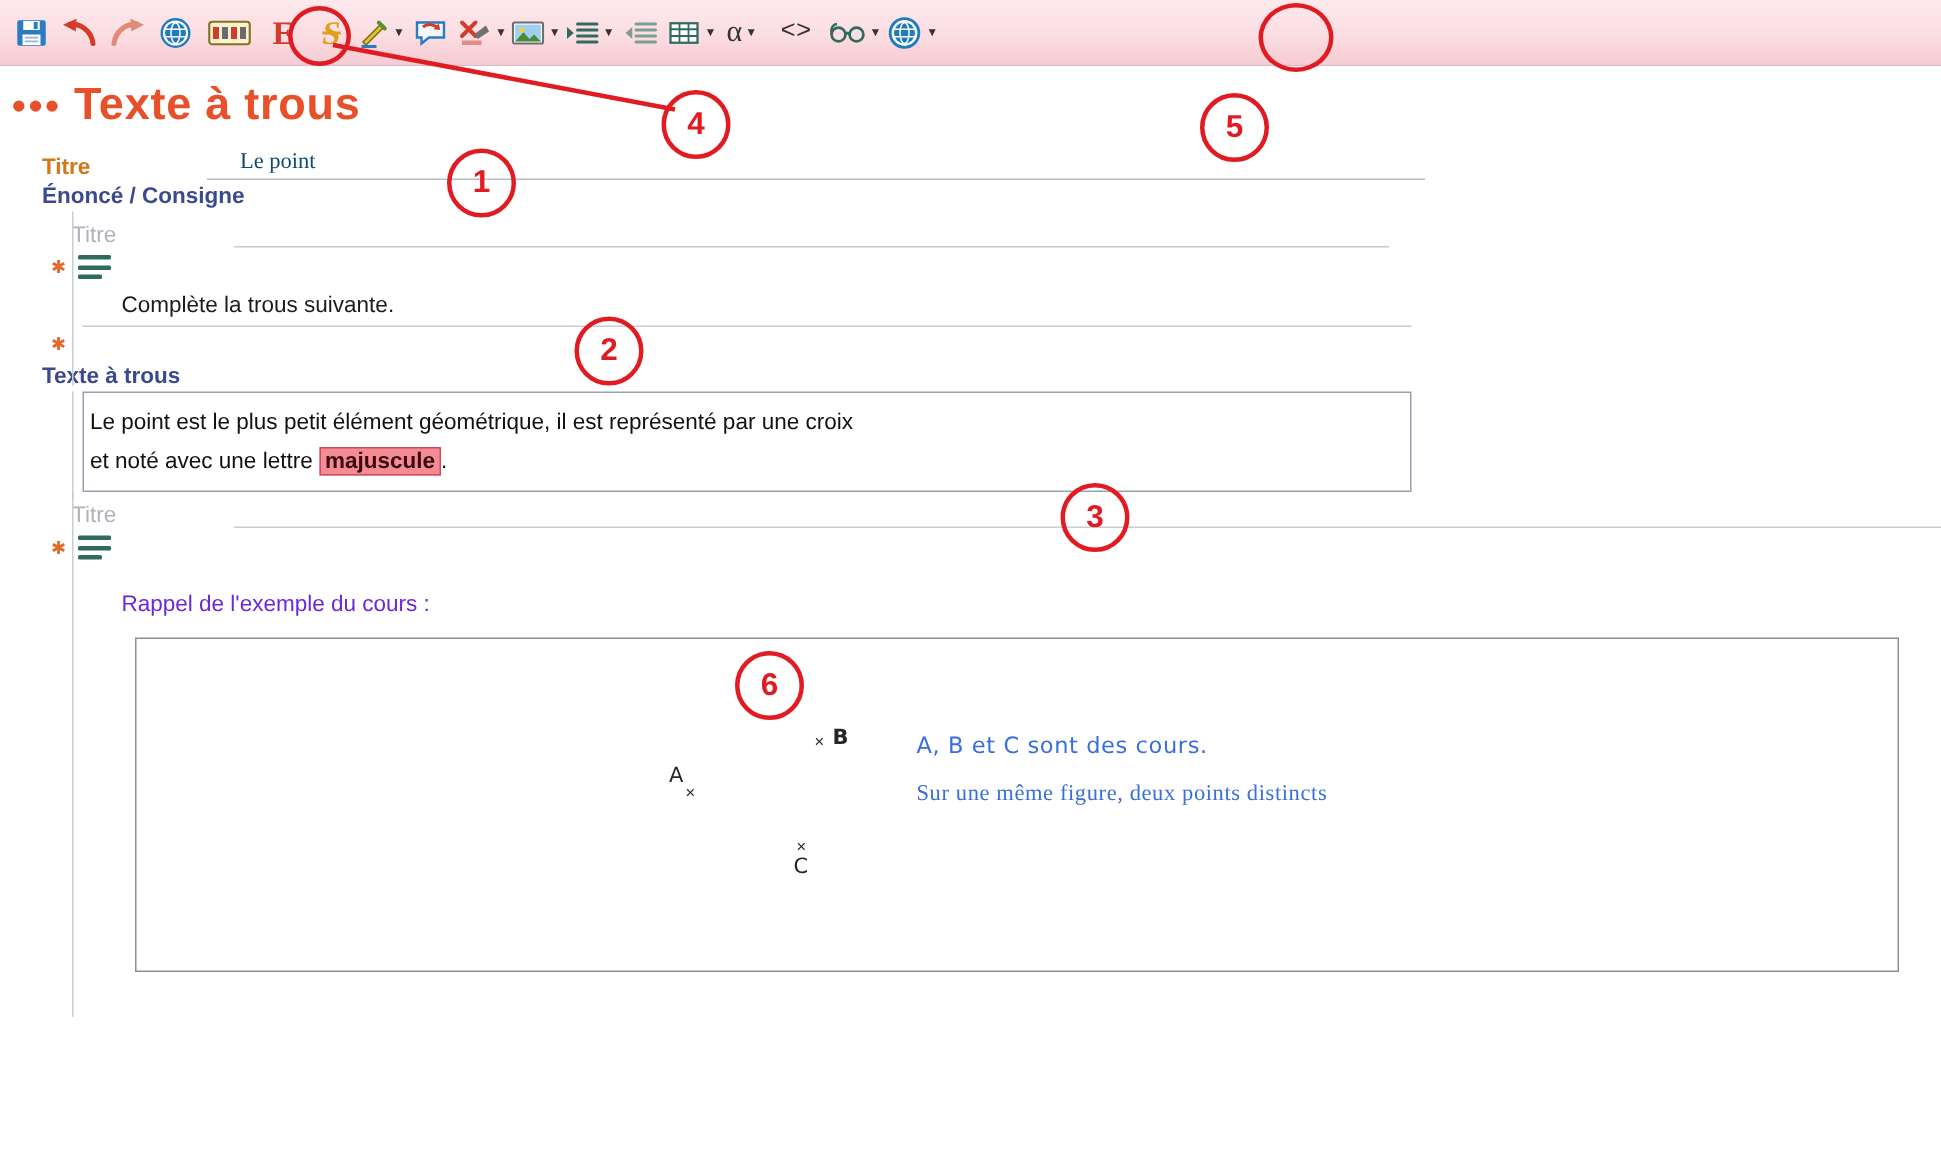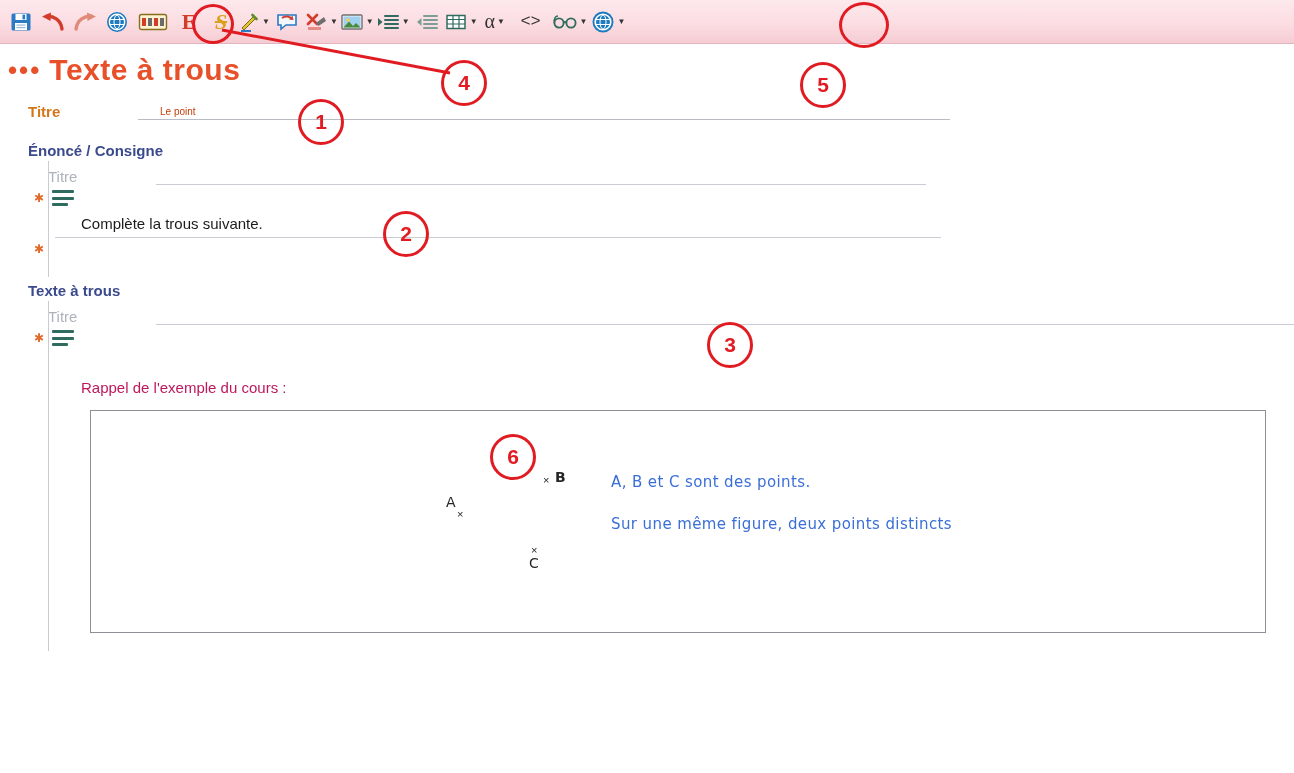--- a/index.html
+++ b/index.html
@@ -81,31 +81,32 @@
     color: #d4761a;
     font-weight: bold;
     font-size: 15px;
     width: 110px;
     flex: none;
   }
   .field-underline {
     flex: 1;
     border-bottom: 1px solid #b9bcc4;
     padding: 0 0 2px 22px;
-    font-size: 10px;
-    color: #c2410c;
+    font-size: 15px;
+    color: #0c4a6e;
     max-width: 790px;
+    font-family: Liberation Serif, serif;
   }
 
   .section-label {
     color: #3b4a8c;
     font-weight: bold;
     font-size: 15px;
     padding-left: 28px;
-    margin-top: 22px;
+    margin-top: 2px;
     margin-bottom: 2px;
   }
 
   .sub-block { position: relative; }
 
   .sub-titre-row {
     display: flex;
     align-items: flex-end;
     padding-left: 48px;
     height: 24px;
@@ -191,22 +192,22 @@
     color: #3a0a10;
     font-weight: bold;
     padding: 0 3px;
   }
 
   
   .expl-text {
     margin-left: 55px;
     padding-left: 26px;
     font-size: 15px;
-    color: #be185d;
-    margin-top: 28px;
+    color: #6d28d9;
+    margin-top: 16px;
   }
 
   .figure-box {
     margin-left: 90px;
     margin-top: 14px;
     width: 1176px;
     height: 223px;
     border: 1px solid #8d8f96;
     background: #fff;
     box-sizing: border-box;
@@ -463,20 +464,24 @@
 
     <div class="star-row-empty">
       <span class="star">✱</span>
     </div>
   </div>
 
   <div class="section-label">Texte à trous</div>
 
   <div class="sub-block">
     <div class="vrule" style="top:0;height:72px;"></div>
+    <div class="trous-box">
+      <div class="ln">Le point est le plus petit élément géométrique, il est représenté par une croix</div>
+      <div class="ln"><span>et noté avec une lettre </span><span class="gap-word">majuscule</span><span>.</span></div>
+    </div>
   </div>
 
 
   <div class="sub-block">
     <div class="vrule" style="top:0;height:350px;"></div>
 
     <div class="sub-titre-row">
       <span class="sub-titre-label">Titre</span>
       <span class="sub-titre-line" style="max-width:1220px;"></span>
     </div>
@@ -496,22 +501,22 @@
       <span class="fig-cross" style="left:452px;top:63px;">×</span>
       <span class="fig-letter" style="left:464px;top:58px;font-weight:bold;">B</span>
 
       <span class="fig-letter" style="left:355px;top:83px;">A</span>
       <span class="fig-cross" style="left:366px;top:97px;">×</span>
 
       <span class="fig-cross" style="left:440px;top:133px;">×</span>
       <span class="fig-letter" style="left:438px;top:144px;">C</span>
 
       <div class="fig-caption">
-        <div>A, B et C sont des points.</div>
-        <div style="margin-top:16px;">Sur une même figure, deux points distincts</div>
+        <div>A, B et C sont des cours.</div>
+        <div style="margin-top:6px;font-family:Liberation Serif, serif;">Sur une même figure, deux points distincts</div>
       </div>
     </div>
   </div>
 </div>
 
 <svg class="annot-svg">
   <line x1="222" y1="30" x2="450" y2="73" stroke="#e11b22" stroke-width="3"></line>
 </svg>
 
 <div class="annot-ellipse" style="left:192px;top:4px;width:42px;height:40px;"></div>

